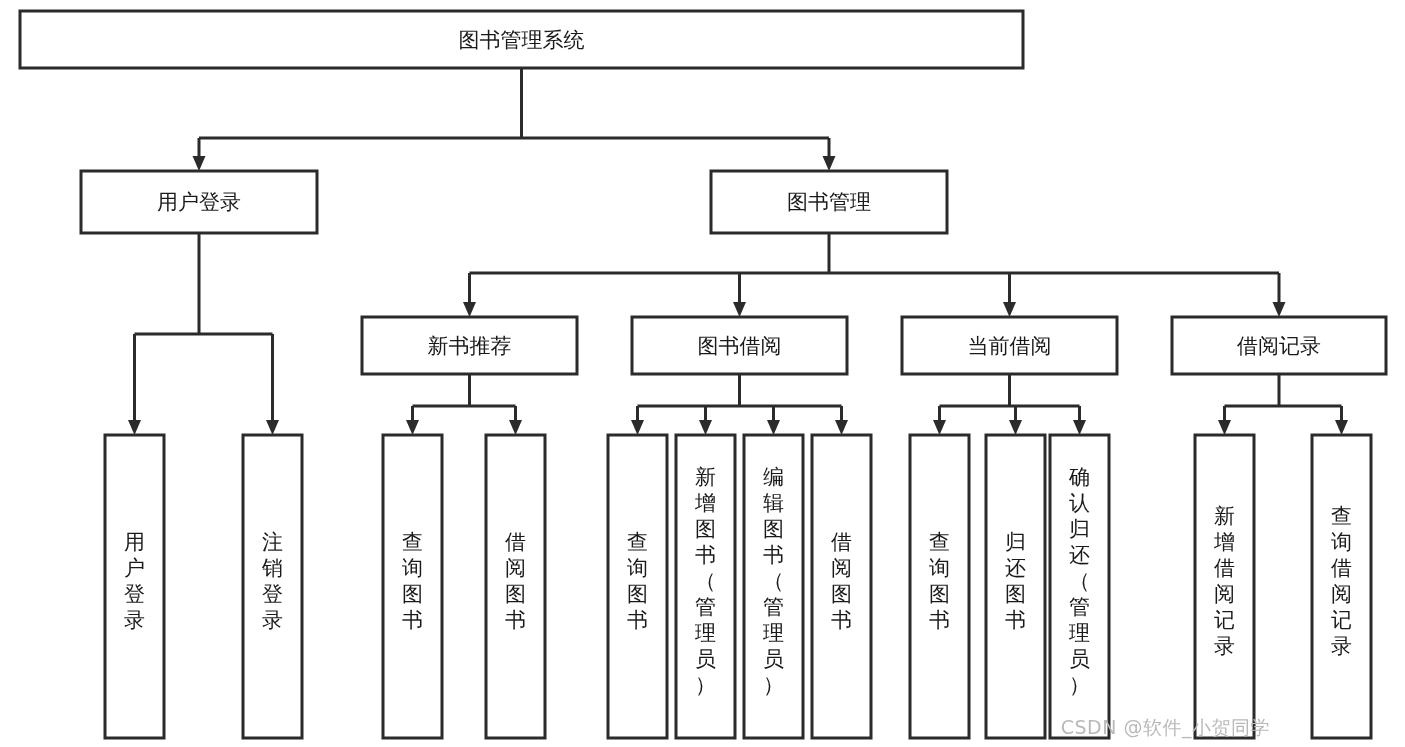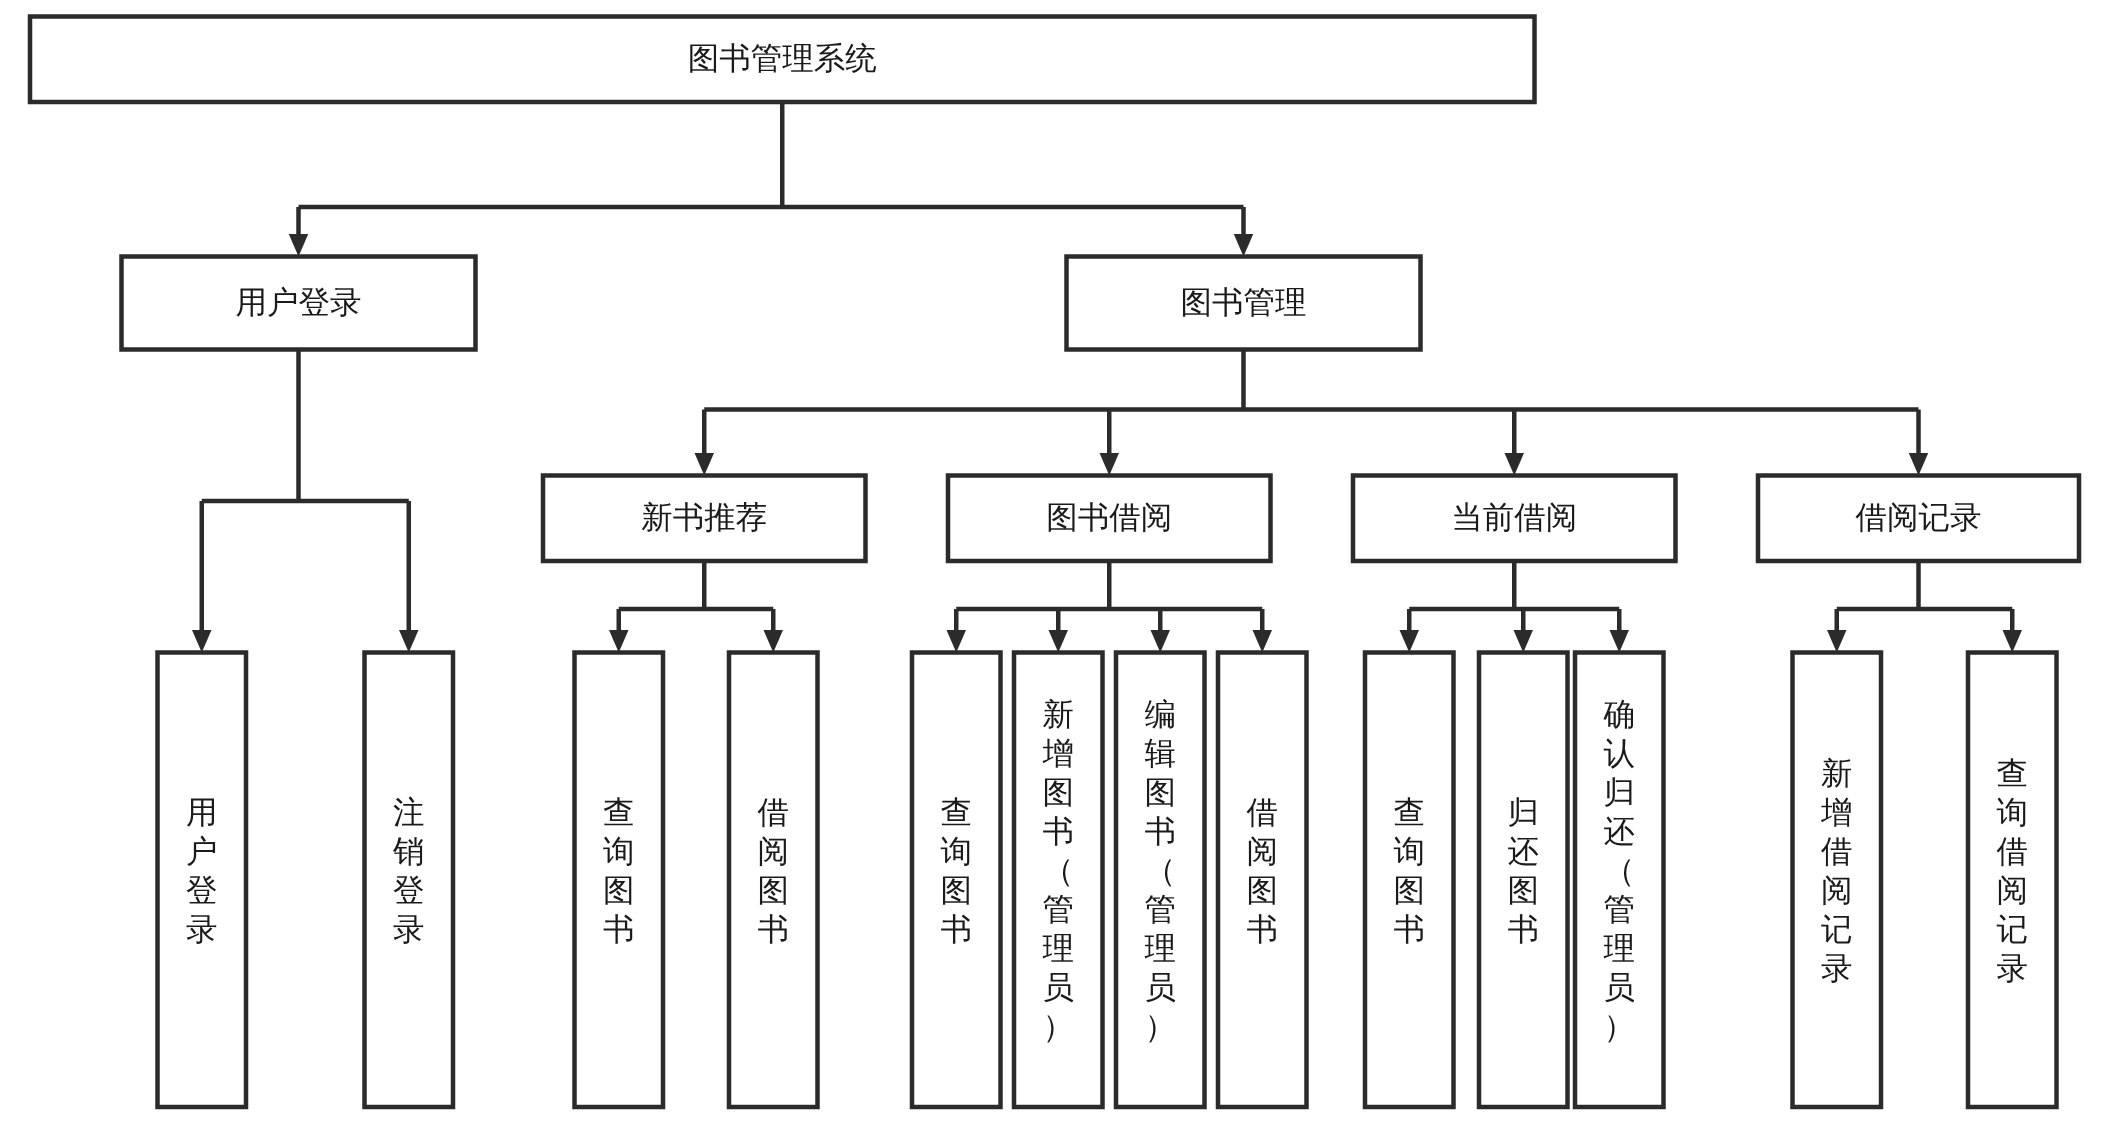--- a/index.html
+++ b/index.html
@@ -217,13 +217,14 @@
         <g>
           <rect class="node-rect" x="1195" y="435" width="59" height="303"></rect>
           <text class="node-label-v" x="1224.5" y="522.5"><tspan x="1224.5" dy="0">新</tspan><tspan x="1224.5" dy="26">增</tspan><tspan x="1224.5" dy="26">借</tspan><tspan x="1224.5" dy="26">阅</tspan><tspan x="1224.5" dy="26">记</tspan><tspan x="1224.5" dy="26">录</tspan></text>
         </g>
         <g>
           <rect class="node-rect" x="1312" y="435" width="59" height="303"></rect>
           <text class="node-label-v" x="1341.5" y="522.5"><tspan x="1341.5" dy="0">查</tspan><tspan x="1341.5" dy="26">询</tspan><tspan x="1341.5" dy="26">借</tspan><tspan x="1341.5" dy="26">阅</tspan><tspan x="1341.5" dy="26">记</tspan><tspan x="1341.5" dy="26">录</tspan></text>
         </g>
       </g>
   </svg>
+  <div class="watermark">CSDN @软件_小贺同学</div>
 </div>
 
 </body></html>

